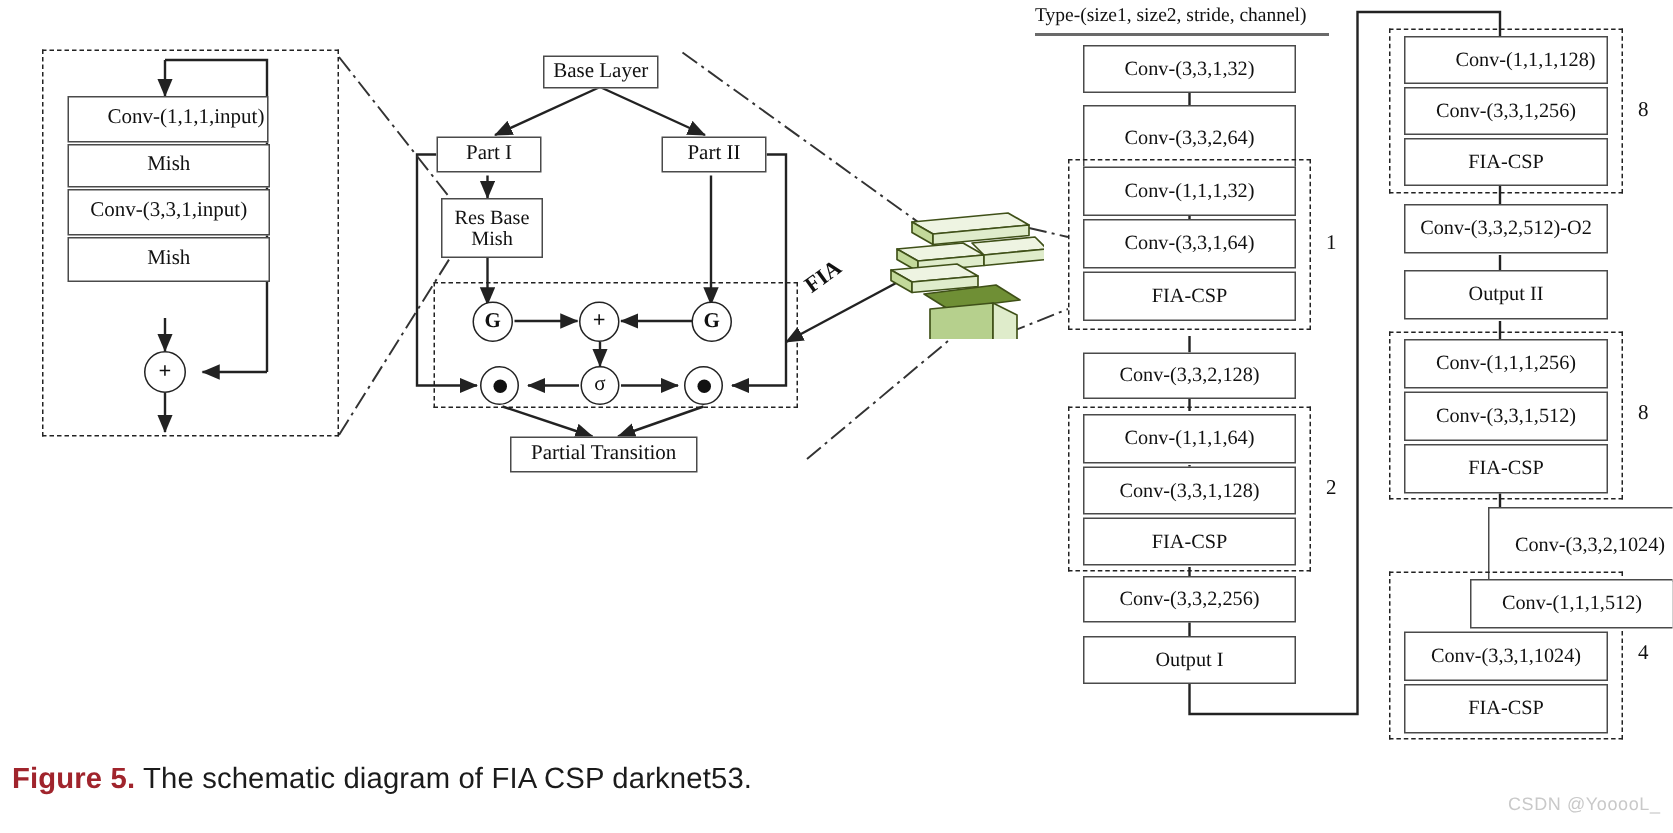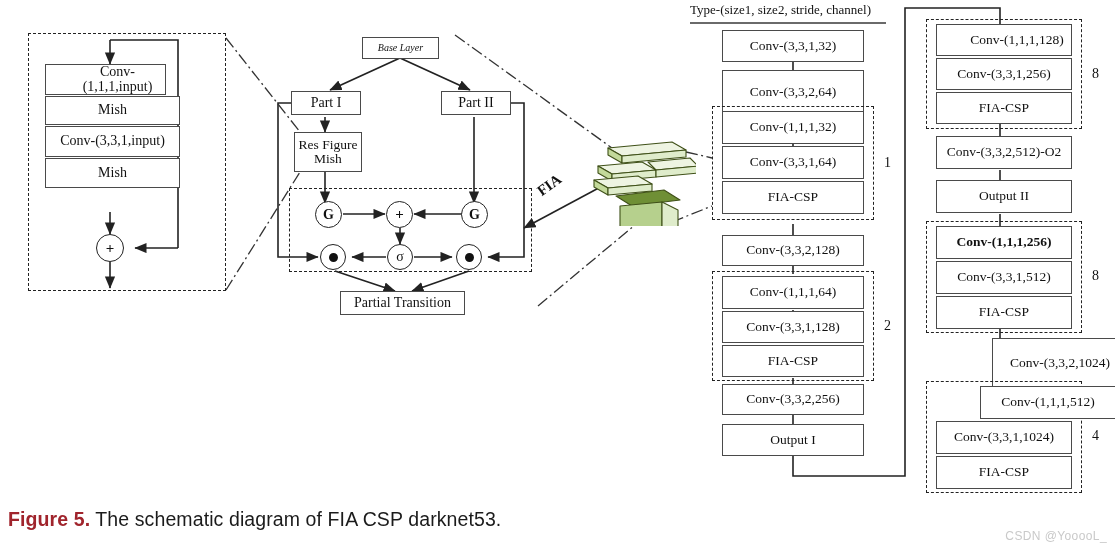--- a/index.html
+++ b/index.html
@@ -118,36 +118,36 @@
       <path d="M455,35 L612,148"></path>
       <path d="M538,306 L648,214"></path>
 
       <path d="M686,152 L712,158"></path>
       <path d="M672,222 L712,206"></path>
     </g>
   </svg>
 
   <div class="dashbox" style="left:28px;top:33px;width:198px;height:258px;"></div>
 
-  <div class="box" style="left:45px;top:64px;width:121px;height:31px;font-size:14px;padding-left:24px;">Conv-(1,1,1,input)</div>
+  <div class="box" style="left:45px;top:64px;width:134px;height:31px;font-size:14px;padding-left:24px;">Conv-(1,1,1,input)</div>
   <div class="box" style="left:45px;top:96px;width:135px;height:29px;font-size:14px;">Mish</div>
   <div class="box" style="left:45px;top:126px;width:135px;height:31px;font-size:14px;">Conv-(3,3,1,input)</div>
   <div class="box" style="left:45px;top:158px;width:135px;height:30px;font-size:14px;">Mish</div>
 
   <div class="node" style="left:96px;top:234px;width:28px;height:28px;font-size:15px;">+</div>
 
-  <div class="box" style="left:362px;top:37px;width:77px;height:22px;font-size:10px;font-style:italic;">Base Layer</div>
+  <div class="box" style="left:362px;top:37px;width:77px;height:22px;font-size:14px;">Base Layer</div>
 
   <div class="box" style="left:291px;top:91px;width:70px;height:24px;font-size:14px;">Part I</div>
 
   <div class="box" style="left:441px;top:91px;width:70px;height:24px;font-size:14px;">Part II</div>
 
   <div class="box" style="left:294px;top:132px;width:68px;height:40px;font-size:13.5px;
               flex-direction:column;">
-    <span>Res Figure</span>
+    <span>Res Base</span>
     <span>Mish</span>
   </div>
 
   <div class="dashbox" style="left:289px;top:188px;width:243px;height:84px;"></div>
 
   <div class="node" style="left:315px;top:201px;width:27px;height:27px;font-size:14px;">G</div>
   <div class="node" style="left:461px;top:201px;width:27px;height:27px;font-size:14px;">G</div>
   <div class="node" style="left:386px;top:201px;width:27px;height:27px;font-size:15px;">+</div>
   <div class="node" style="left:387px;top:244px;width:26px;height:26px;font-size:14px;
               font-weight:normal;">σ</div>
@@ -215,21 +215,21 @@
   <div class="box" style="left:936px;top:24px;width:136px;height:32px;font-size:13.5px;padding-left:26px;">Conv-(1,1,1,128)</div>
   <div class="box" style="left:936px;top:58px;width:136px;height:32px;font-size:13.5px;">Conv-(3,3,1,256)</div>
   <div class="box" style="left:936px;top:92px;width:136px;height:32px;font-size:13.5px;">FIA-CSP</div>
   <div class="lbl" style="left:1092px;top:66px;font-size:14px;">8</div>
 
   <div class="box" style="left:936px;top:136px;width:136px;height:33px;font-size:13.5px;">Conv-(3,3,2,512)-O2</div>
 
   <div class="box" style="left:936px;top:180px;width:136px;height:33px;font-size:13.5px;">Output II</div>
 
   <div class="dashbox" style="left:926px;top:221px;width:156px;height:112px;"></div>
-  <div class="box" style="left:936px;top:226px;width:136px;height:33px;font-size:13.5px;font-weight:bold;">Conv-(1,1,1,256)</div>
+  <div class="box" style="left:936px;top:226px;width:136px;height:33px;font-size:13.5px;">Conv-(1,1,1,256)</div>
   <div class="box" style="left:936px;top:261px;width:136px;height:33px;font-size:13.5px;">Conv-(3,3,1,512)</div>
   <div class="box" style="left:936px;top:296px;width:136px;height:33px;font-size:13.5px;">FIA-CSP</div>
   <div class="lbl" style="left:1092px;top:268px;font-size:14px;">8</div>
 
   <div class="box" style="left:992px;top:338px;width:136px;height:50px;font-size:13.5px;">Conv-(3,3,2,1024)</div>
 
   <div class="dashbox" style="left:926px;top:381px;width:156px;height:112px;"></div>
   <div class="box" style="left:936px;top:386px;width:136px;height:33px;font-size:13.5px;margin-left:44px;">Conv-(1,1,1,512)</div>
   <div class="box" style="left:936px;top:421px;width:136px;height:33px;font-size:13.5px;">Conv-(3,3,1,1024)</div>
   <div class="box" style="left:936px;top:456px;width:136px;height:33px;font-size:13.5px;">FIA-CSP</div>

